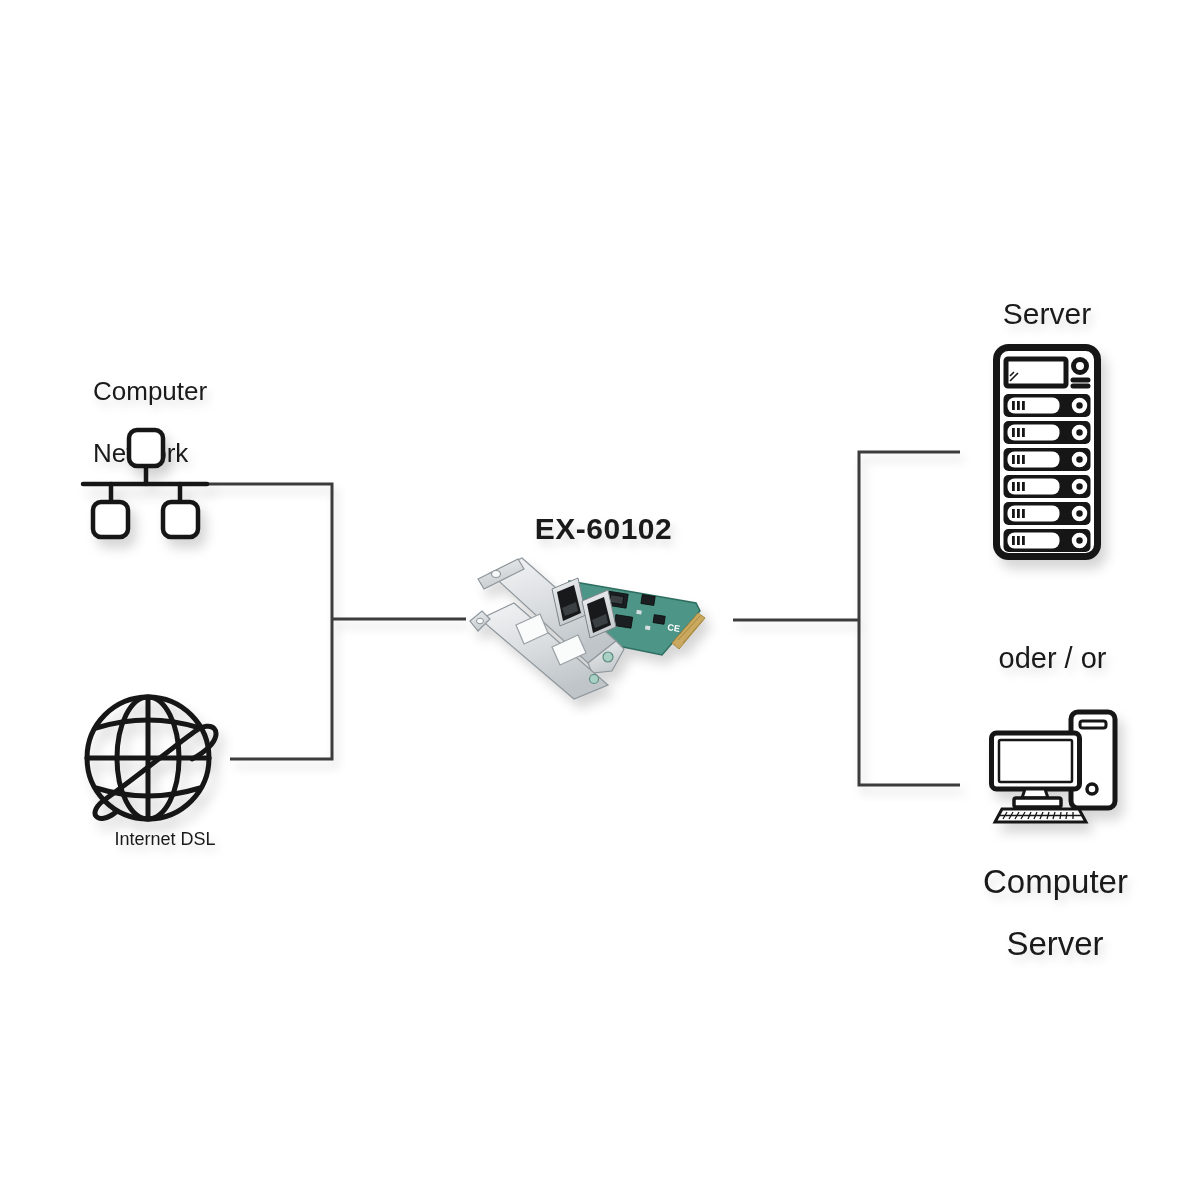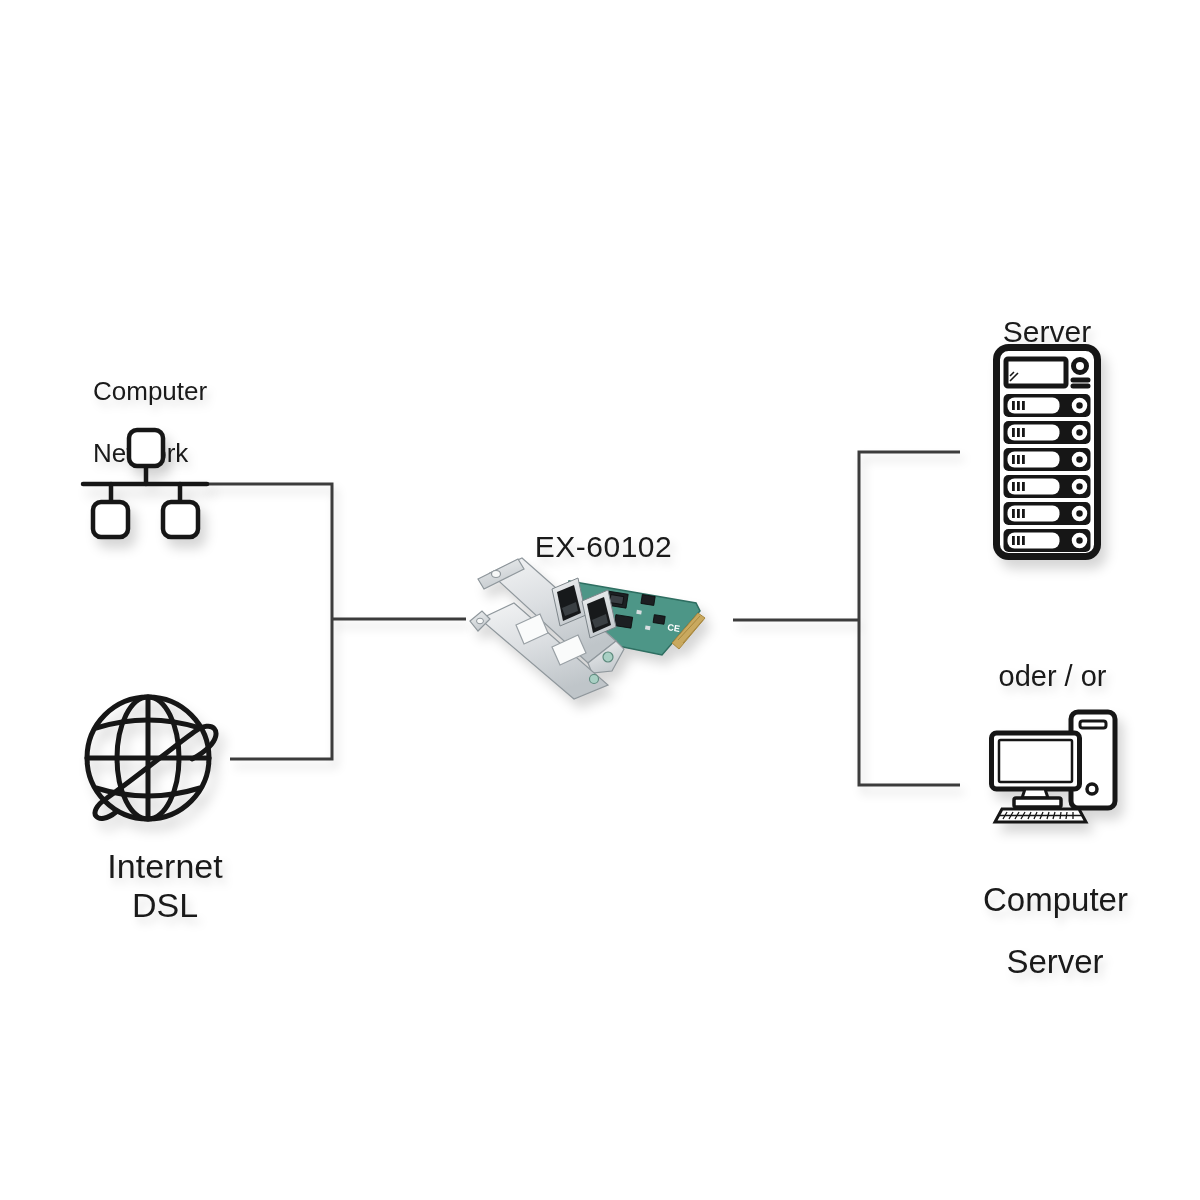--- a/index.html
+++ b/index.html
@@ -7,24 +7,24 @@
     position:relative;width:1200px;height:1200px;background:#ffffff;
     font-family:"Liberation Sans", sans-serif;color:#1a1a1a;overflow:hidden;
   }
   .abs{position:absolute;}
   .label{
     color:#1a1a1a;white-space:pre-line;
     filter:drop-shadow(4px 6px 4px rgba(0,0,0,0.13));
   }
   .icon{filter:drop-shadow(6px 9px 6px rgba(0,0,0,0.16));}
   .lines{filter:drop-shadow(4px 7px 5px rgba(0,0,0,0.14));pointer-events:none;}
-  .ctr{text-align:center;margin-top:18px;}
+  .ctr{text-align:center;}
   #network-label{left:93px;top:345px;font-size:26px;line-height:31px;}
-  #internet-label{left:80px;top:829px;width:170px;font-size:34px;}
-  #card-label{left:466px;top:512px;width:275px;font-size:30px;font-weight:normal;letter-spacing:0.5px;}
+  #internet-label{left:80px;top:829px;width:170px;font-size:18px;}
+  #card-label{left:466px;top:512px;width:275px;font-size:30px;font-weight:bold;letter-spacing:0.5px;}
   #server-label{left:993px;top:297px;width:108px;font-size:30px;}
   #or-label{left:985px;top:642px;width:135px;font-size:29px;}
   #computer-label{left:983px;top:835px;width:144px;font-size:33px;line-height:31px;}
   svg{display:block;}
 </style>
 </head>
 <body>
 
 <div id="canvas">
 

